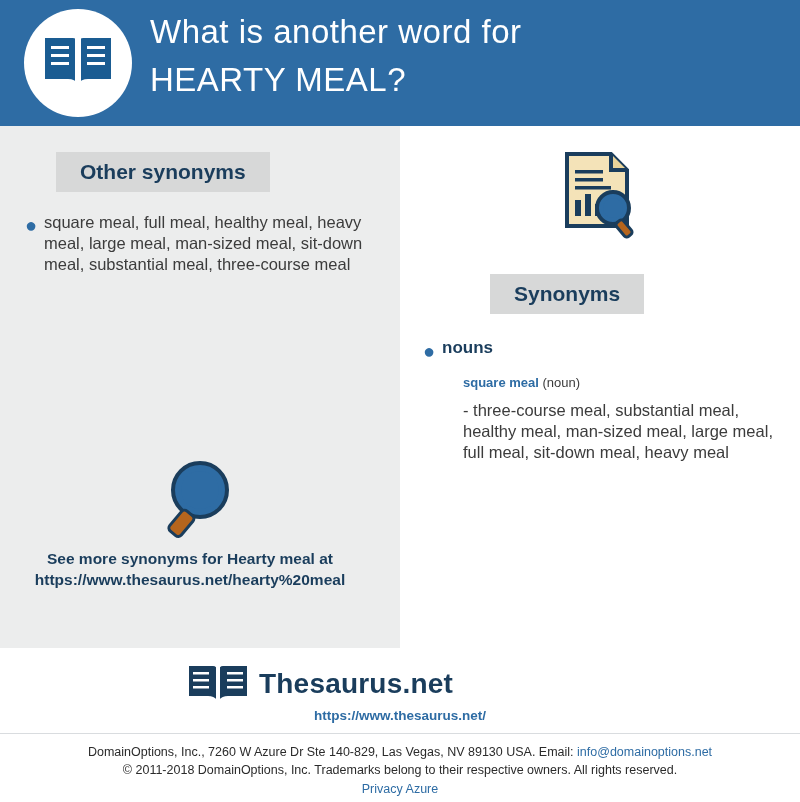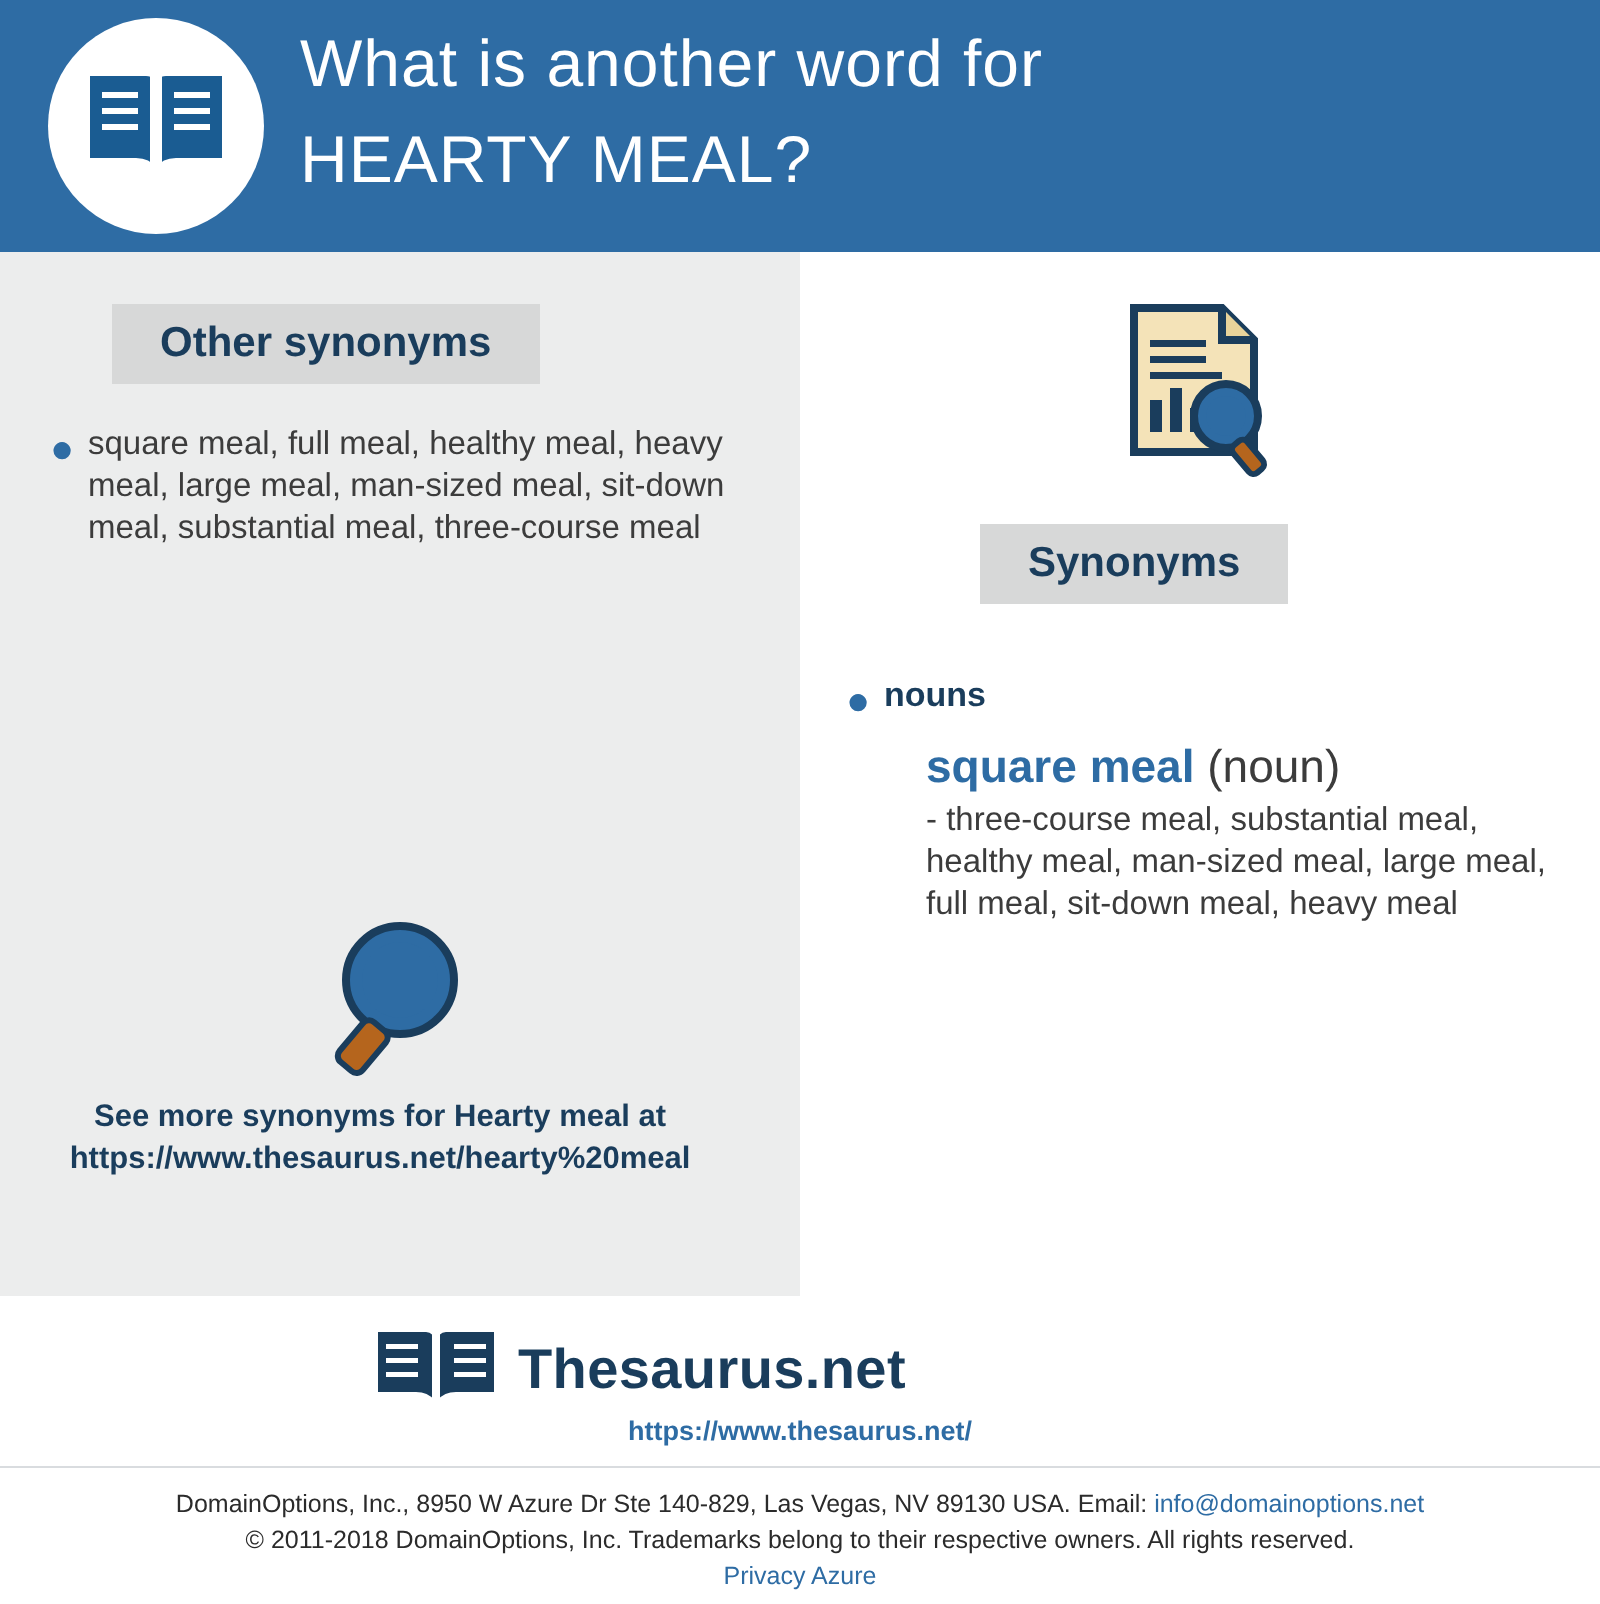--- a/index.html
+++ b/index.html
@@ -84,31 +84,31 @@
   }
   .see-more a { color: #1a3d5c; text-decoration: none; }
 
   
   .right-col {
     position: absolute; left: 400px; top: 126px;
     width: 400px; height: 522px;
     background: #ffffff;
   }
   .mag-doc { position: absolute; left: 161px; top: 22px; }
-  .right-title-wrap { position: absolute; left: 90px; top: 136px; }
+  .right-title-wrap { position: absolute; left: 90px; top: 148px; }
 
   .nouns-row {
     position: absolute; left: 16px; top: 212px;
     display: flex; align-items: flex-start;
   }
   .nouns-label {
     color: #1a3d5c; font-size: 17px; font-weight: bold;
   }
   .term-block { position: absolute; left: 63px; top: 246px; width: 330px; }
-  .term-head { font-size: 23px; line-height: 22px; }
+  .term-head { font-size: 13px; line-height: 22px; }
   .term-word { color: #2e6ca4; font-weight: bold; }
   .term-pos { color: #3c3c3c; }
   .term-def {
     margin-top: 6px;
     color: #3c3c3c; font-size: 16.5px; line-height: 21px;
   }
 
   
   .footer {
     position: absolute; left: 0; top: 648px;
@@ -245,20 +245,20 @@
           <rect x="40" y="10" width="16" height="2.5" fill="#ffffff"></rect>
           <rect x="40" y="17" width="16" height="2.5" fill="#ffffff"></rect>
           <rect x="40" y="24" width="16" height="2.5" fill="#ffffff"></rect>
         </svg>
       </span>
       <span class="brand-name">Thesaurus.net</span>
     </div>
     <div class="brand-url">https://www.thesaurus.net/</div>
     <div class="legal">
       <div class="legal-line">
-        <span>DomainOptions, Inc., 8950 W Azure Dr Ste 140-829, Las Vegas, NV 89130 USA. Email: </span><span class="email">info@domainoptions.net</span>
+        <span>DomainOptions, Inc., 7260 W Azure Dr Ste 140-829, Las Vegas, NV 89130 USA. Email: </span><span class="email">info@domainoptions.net</span>
       </div>
       <div class="legal-line">© 2011-2018 DomainOptions, Inc. Trademarks belong to their respective owners. All rights reserved.</div>
       <a class="privacy" href="#">Privacy Azure</a>
     </div>
   </div>
 
 </div>
 
 </body></html>

